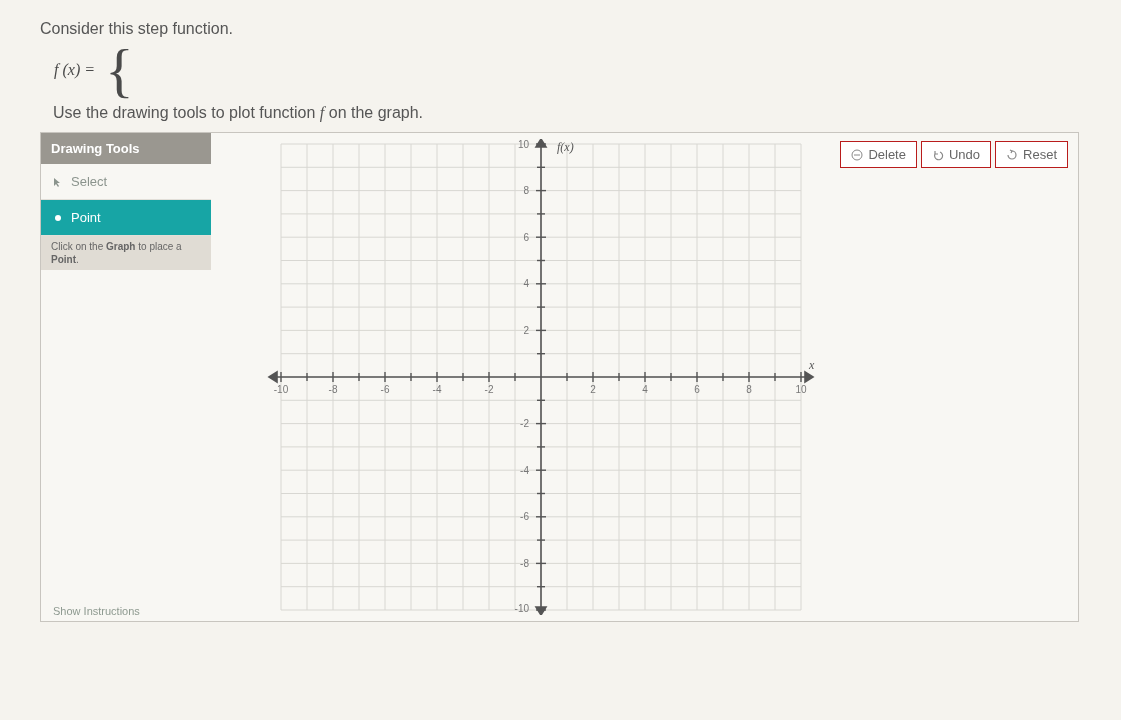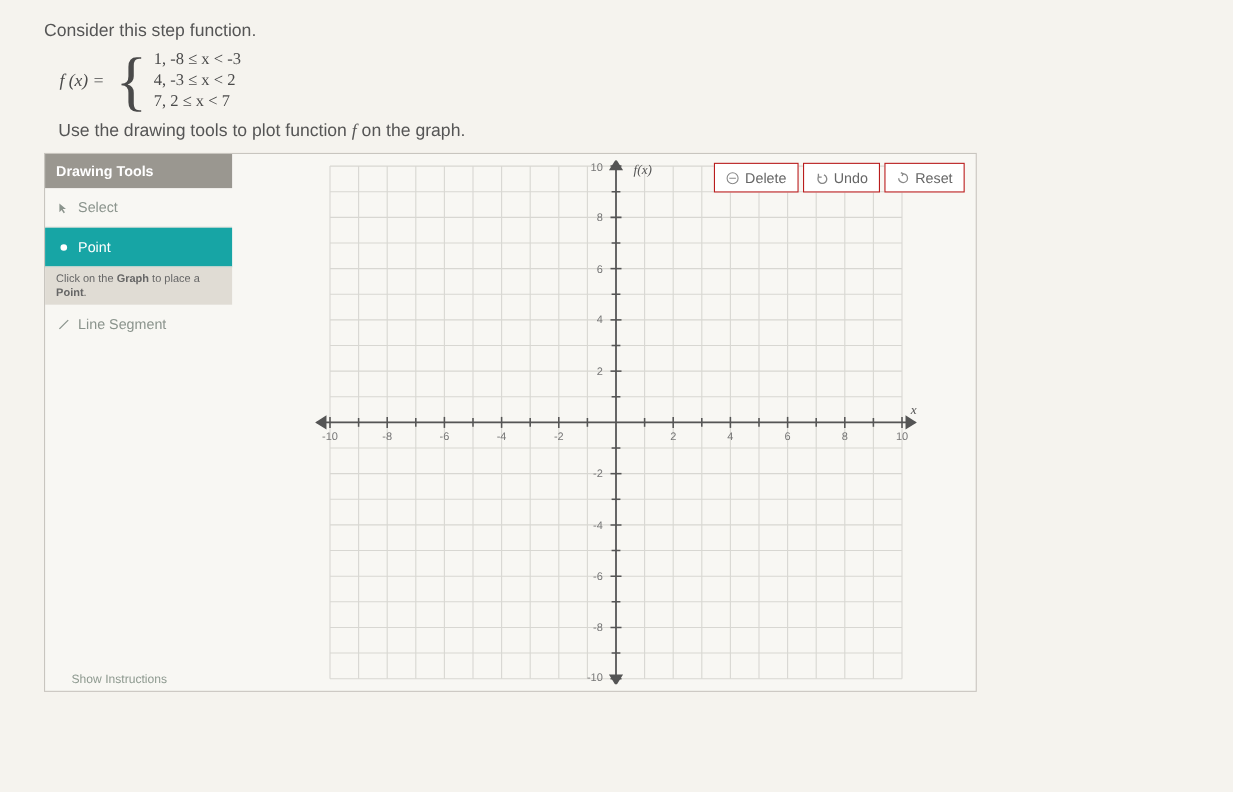--- a/index.html
+++ b/index.html
@@ -42,26 +42,25 @@
   }
   .cases span { font-size: 15px; }
   .instruction {
     font-size: 16px;
     color: #555;
     margin: 6px 0 10px 13px;
   }
   .italic-f { font-style: italic; font-family: "Times New Roman", serif; }
   .graph-container {
     border: 1px solid #c8c5bf;
-    width: 848px;
+    width: 1039px;
     height: 490px;
     position: relative;
     background: #f8f7f3;
     display: flex;
-    gap: 19px;
   }
   .tools-panel {
     width: 170px;
     flex-shrink: 0;
   }
   .tools-header {
     background: #9a9790;
     color: #fff;
     font-weight: bold;
     font-size: 13px;
@@ -113,40 +112,35 @@
     gap: 5px;
   }
   .svg-graph {
     position: absolute;
     left: 50px;
     top: 6px;
   }
   .show-instructions {
     position: absolute;
     bottom: 4px;
-    left: 24px;
+    left: 12px;
     font-size: 11px;
     color: #8e9a90;
   }
   .icon-svg { width: 12px; height: 12px; }
   .tool-icon { width: 10px; height: 10px; display:inline-block; }
 </style>
 </head>
 <body>
 
 <div class="question-text">Consider this step function.</div>
 
 <div class="piecewise">
   <span class="fx">f (x) =</span>
   <span class="brace">{</span>
-  <span class="cases">
-    <span>1,   -8 ≤ x &lt; -3</span>
-    <span>4,   -3 ≤ x &lt;  2</span>
-    <span>7,    2 ≤ x &lt;  7</span>
-  </span>
 </div>
 
 <div class="instruction">
   <span>Use the drawing tools to plot function </span><span class="italic-f">f</span><span> on the graph.</span>
 </div>
 
 <div class="graph-container">
 
   <div class="tools-panel">
     <div class="tools-header">Drawing Tools</div>
@@ -162,26 +156,20 @@
       <svg class="tool-icon" viewBox="0 0 10 10">
           <circle cx="5" cy="5" r="3" fill="#fff"></circle>
         </svg>
       <span>Point</span>
     </div>
     <div class="tool-hint">
       <span>Click on the </span><b>Graph</b><span> to place a </span><b>Point</b><span>.</span>
     </div>
 
 
-    <div class="tool-item" style="border-bottom:none;">
-      <svg class="tool-icon" viewBox="0 0 10 10">
-          <line x1="1" y1="9" x2="9" y2="1" stroke="#8b948d" stroke-width="1.2"></line>
-        </svg>
-      <span>Line Segment</span>
-    </div>
   </div>
 
   <div class="graph-area">
     <div class="action-buttons">
       <div class="action-btn">
         <svg class="icon-svg" viewBox="0 0 12 12">
             <circle cx="6" cy="6" r="5" fill="none" stroke="#888" stroke-width="1"></circle>
             <line x1="3" y1="6" x2="9" y2="6" stroke="#888" stroke-width="1"></line>
           </svg>
         <span>Delete</span>

